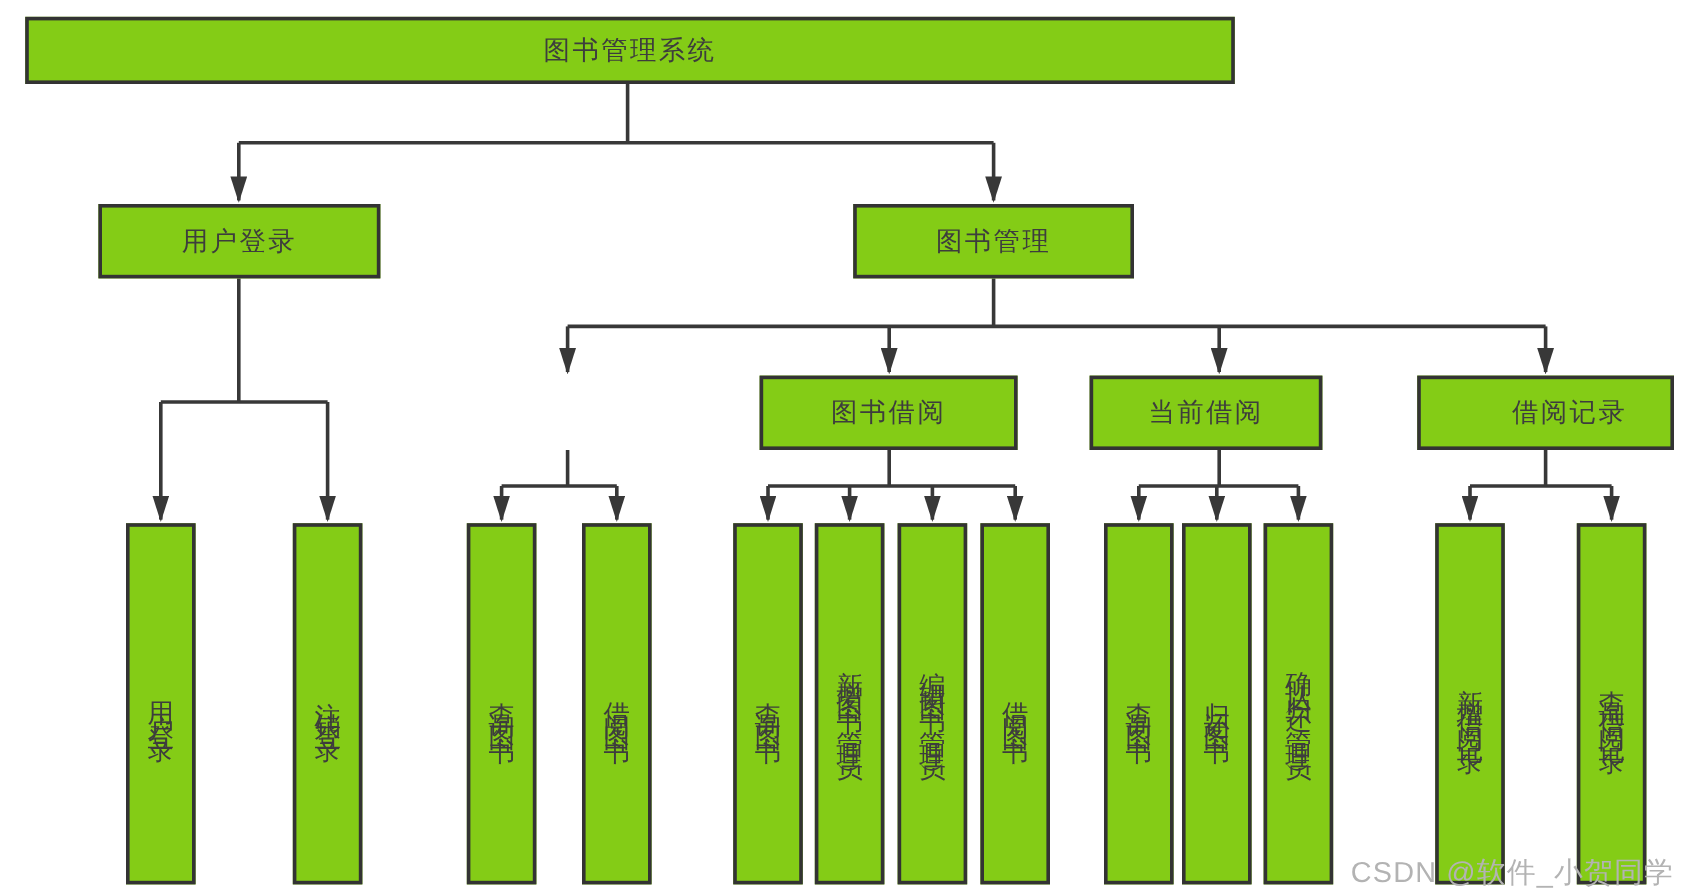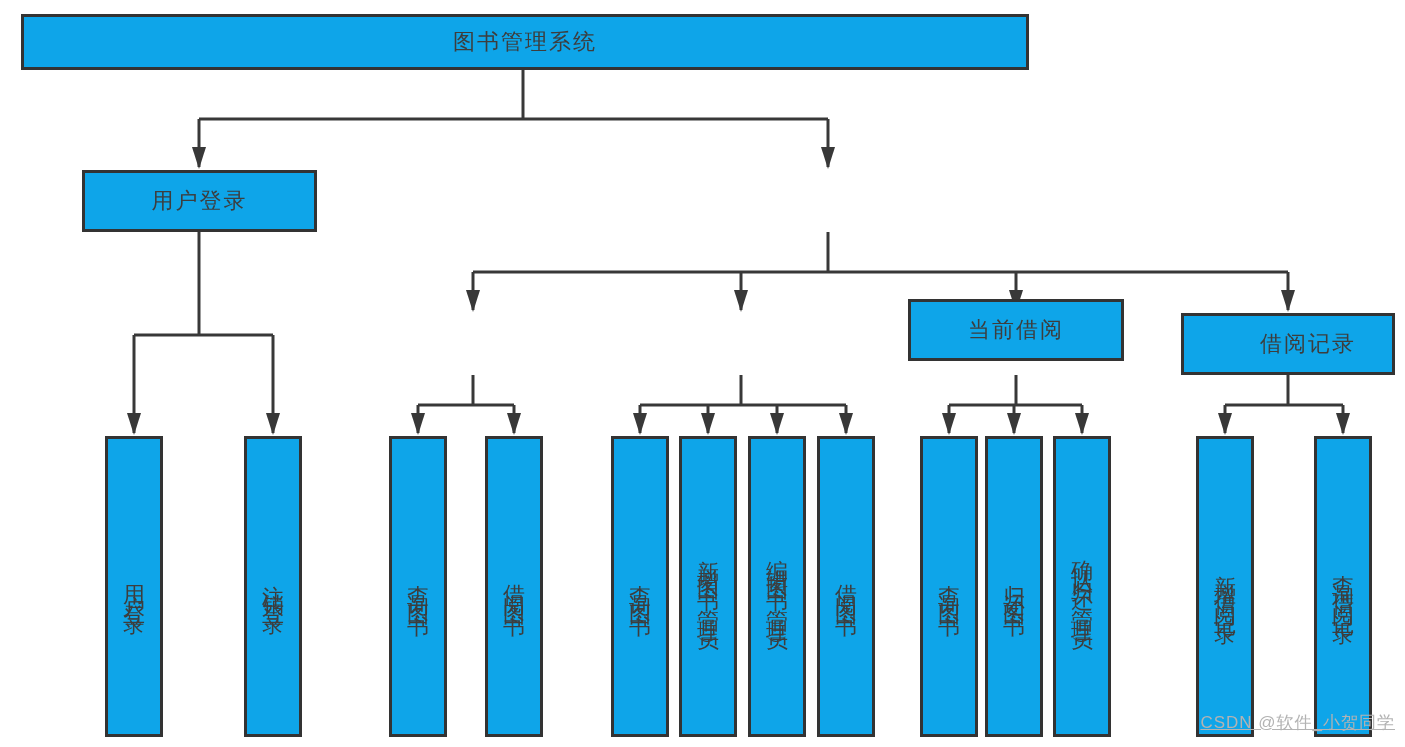--- a/index.html
+++ b/index.html
@@ -17,21 +17,21 @@
   }
   #connectors {
     position: absolute;
     left: 0; top: 0;
     width: 1405px; height: 747px;
   }
   .node {
     position: absolute;
     box-sizing: border-box;
     border: 3px solid #333333;
-    background: #0ea5e9;
+    background: #84cc16;
     display: flex;
     align-items: center;
     justify-content: center;
     color: #3d3d3d;
   }
   .node--h span {
     font-size: 22px;
     letter-spacing: 2px;
     white-space: nowrap;
     color: #3d3d3d;
@@ -48,26 +48,25 @@
     text-orientation: mixed;
     font-size: 22px;
     letter-spacing: 10px;
     line-height: 1;
     color: #3d3d3d;
   }
   #watermark {
     position: absolute;
     right: 10px;
     top: 711px;
-    font-size: 17px;
+    font-size: 24px;
     letter-spacing: 1px;
     color: #b3b3b3;
     white-space: nowrap;
     z-index: 5;
-    text-decoration: underline;
   }
 </style>
 </head>
 <body>
 
 <div id="canvas">
 
   <svg id="connectors" viewBox="0 0 1405 747" xmlns="http://www.w3.org/2000/svg">
     <defs>
       <marker id="arr" markerUnits="userSpaceOnUse" markerWidth="22" markerHeight="14" viewBox="0 0 22 14" refX="20" refY="7" orient="auto">
@@ -118,22 +117,28 @@
     </g>
   </svg>
 
   <div class="node node--root node--h">
     <span>图书管理系统</span>
   </div>
 
   <div class="node node--l2 node--h" style="left:82px; top:170px; width:235px;">
     <span>用户登录</span>
   </div>
+  <div class="node node--l2 node--h" style="left:711px; top:170px; width:234px;">
+    <span>图书管理</span>
+  </div>
 
-  <div class="node node--l3 node--h" style="left:908px; top:299px; width:216px;">
+  <div class="node node--l3 node--h" style="left:633px; top:313px; width:215px;">
+    <span>图书借阅</span>
+  </div>
+  <div class="node node--l3 node--h" style="left:908px; top:313px; width:194px;">
     <span>当前借阅</span>
   </div>
   <div class="node node--l3 node--h" style="left:1181px; top:313px; width:214px;padding-left:40px;">
     <span>借阅记录</span>
   </div>
 
   <div class="node node--leaf" style="left:105px;">
     <span>用户登录</span>
   </div>
   <div class="node node--leaf" style="left:244px;">

